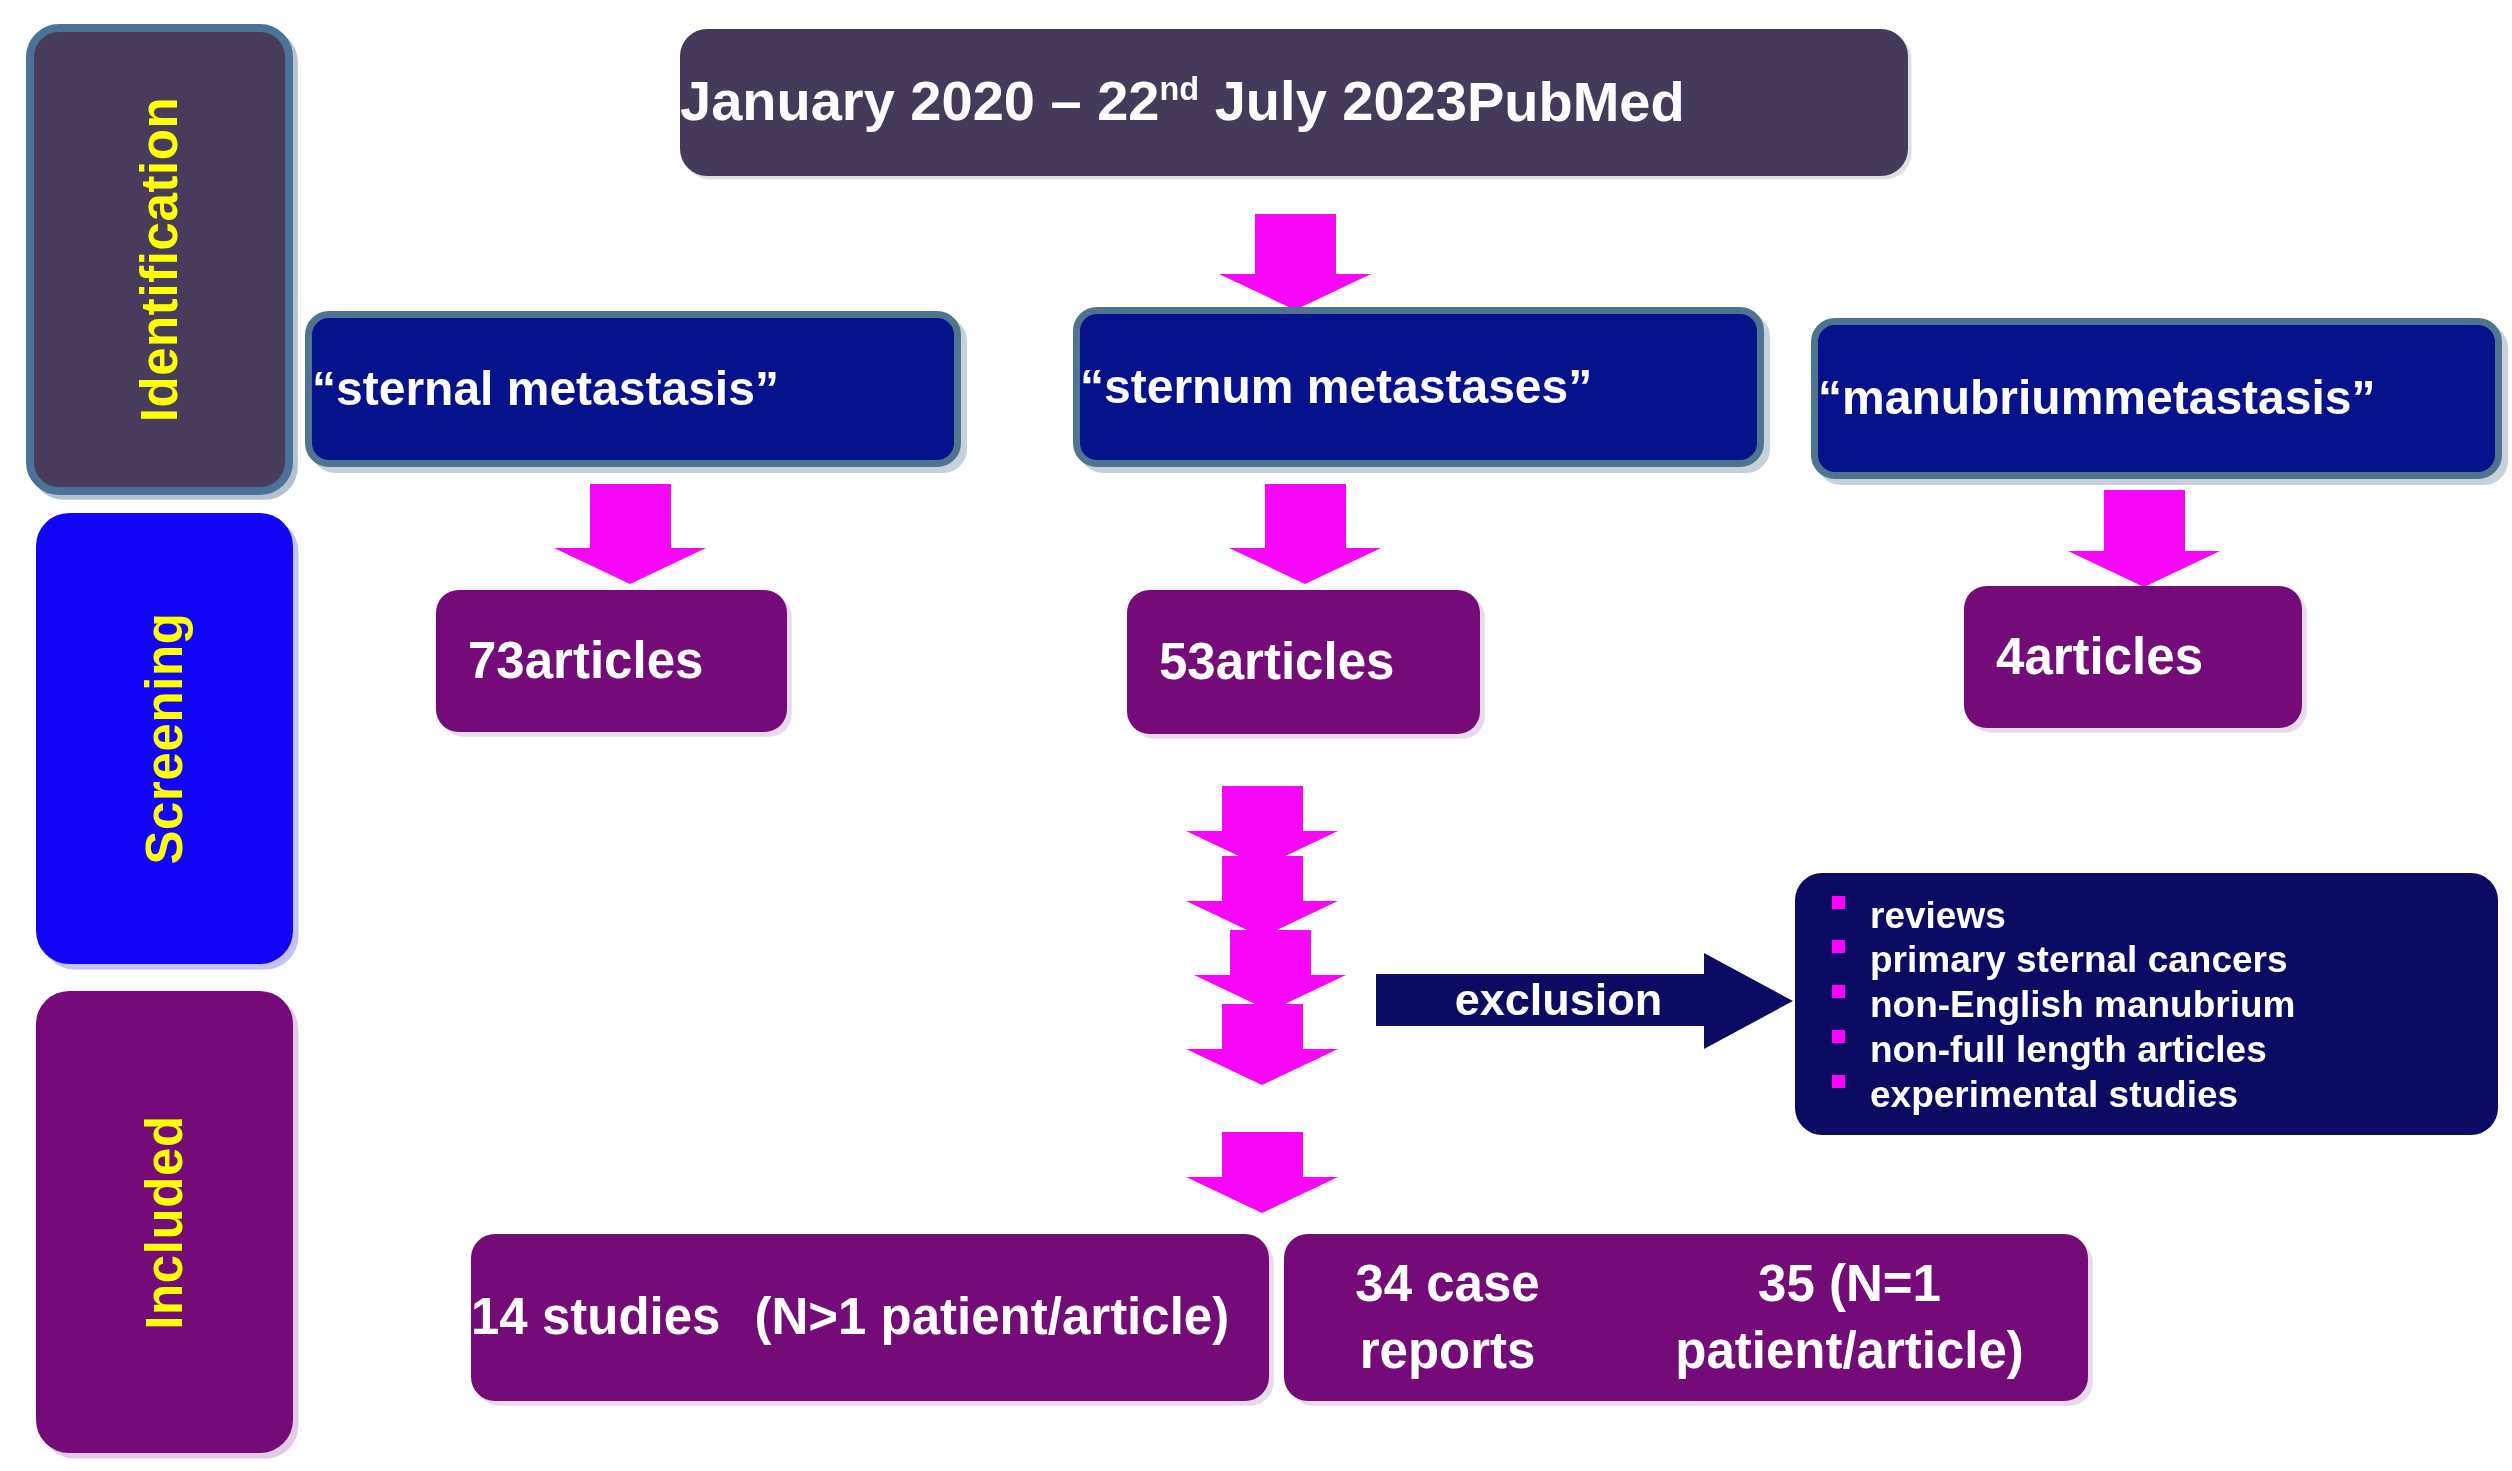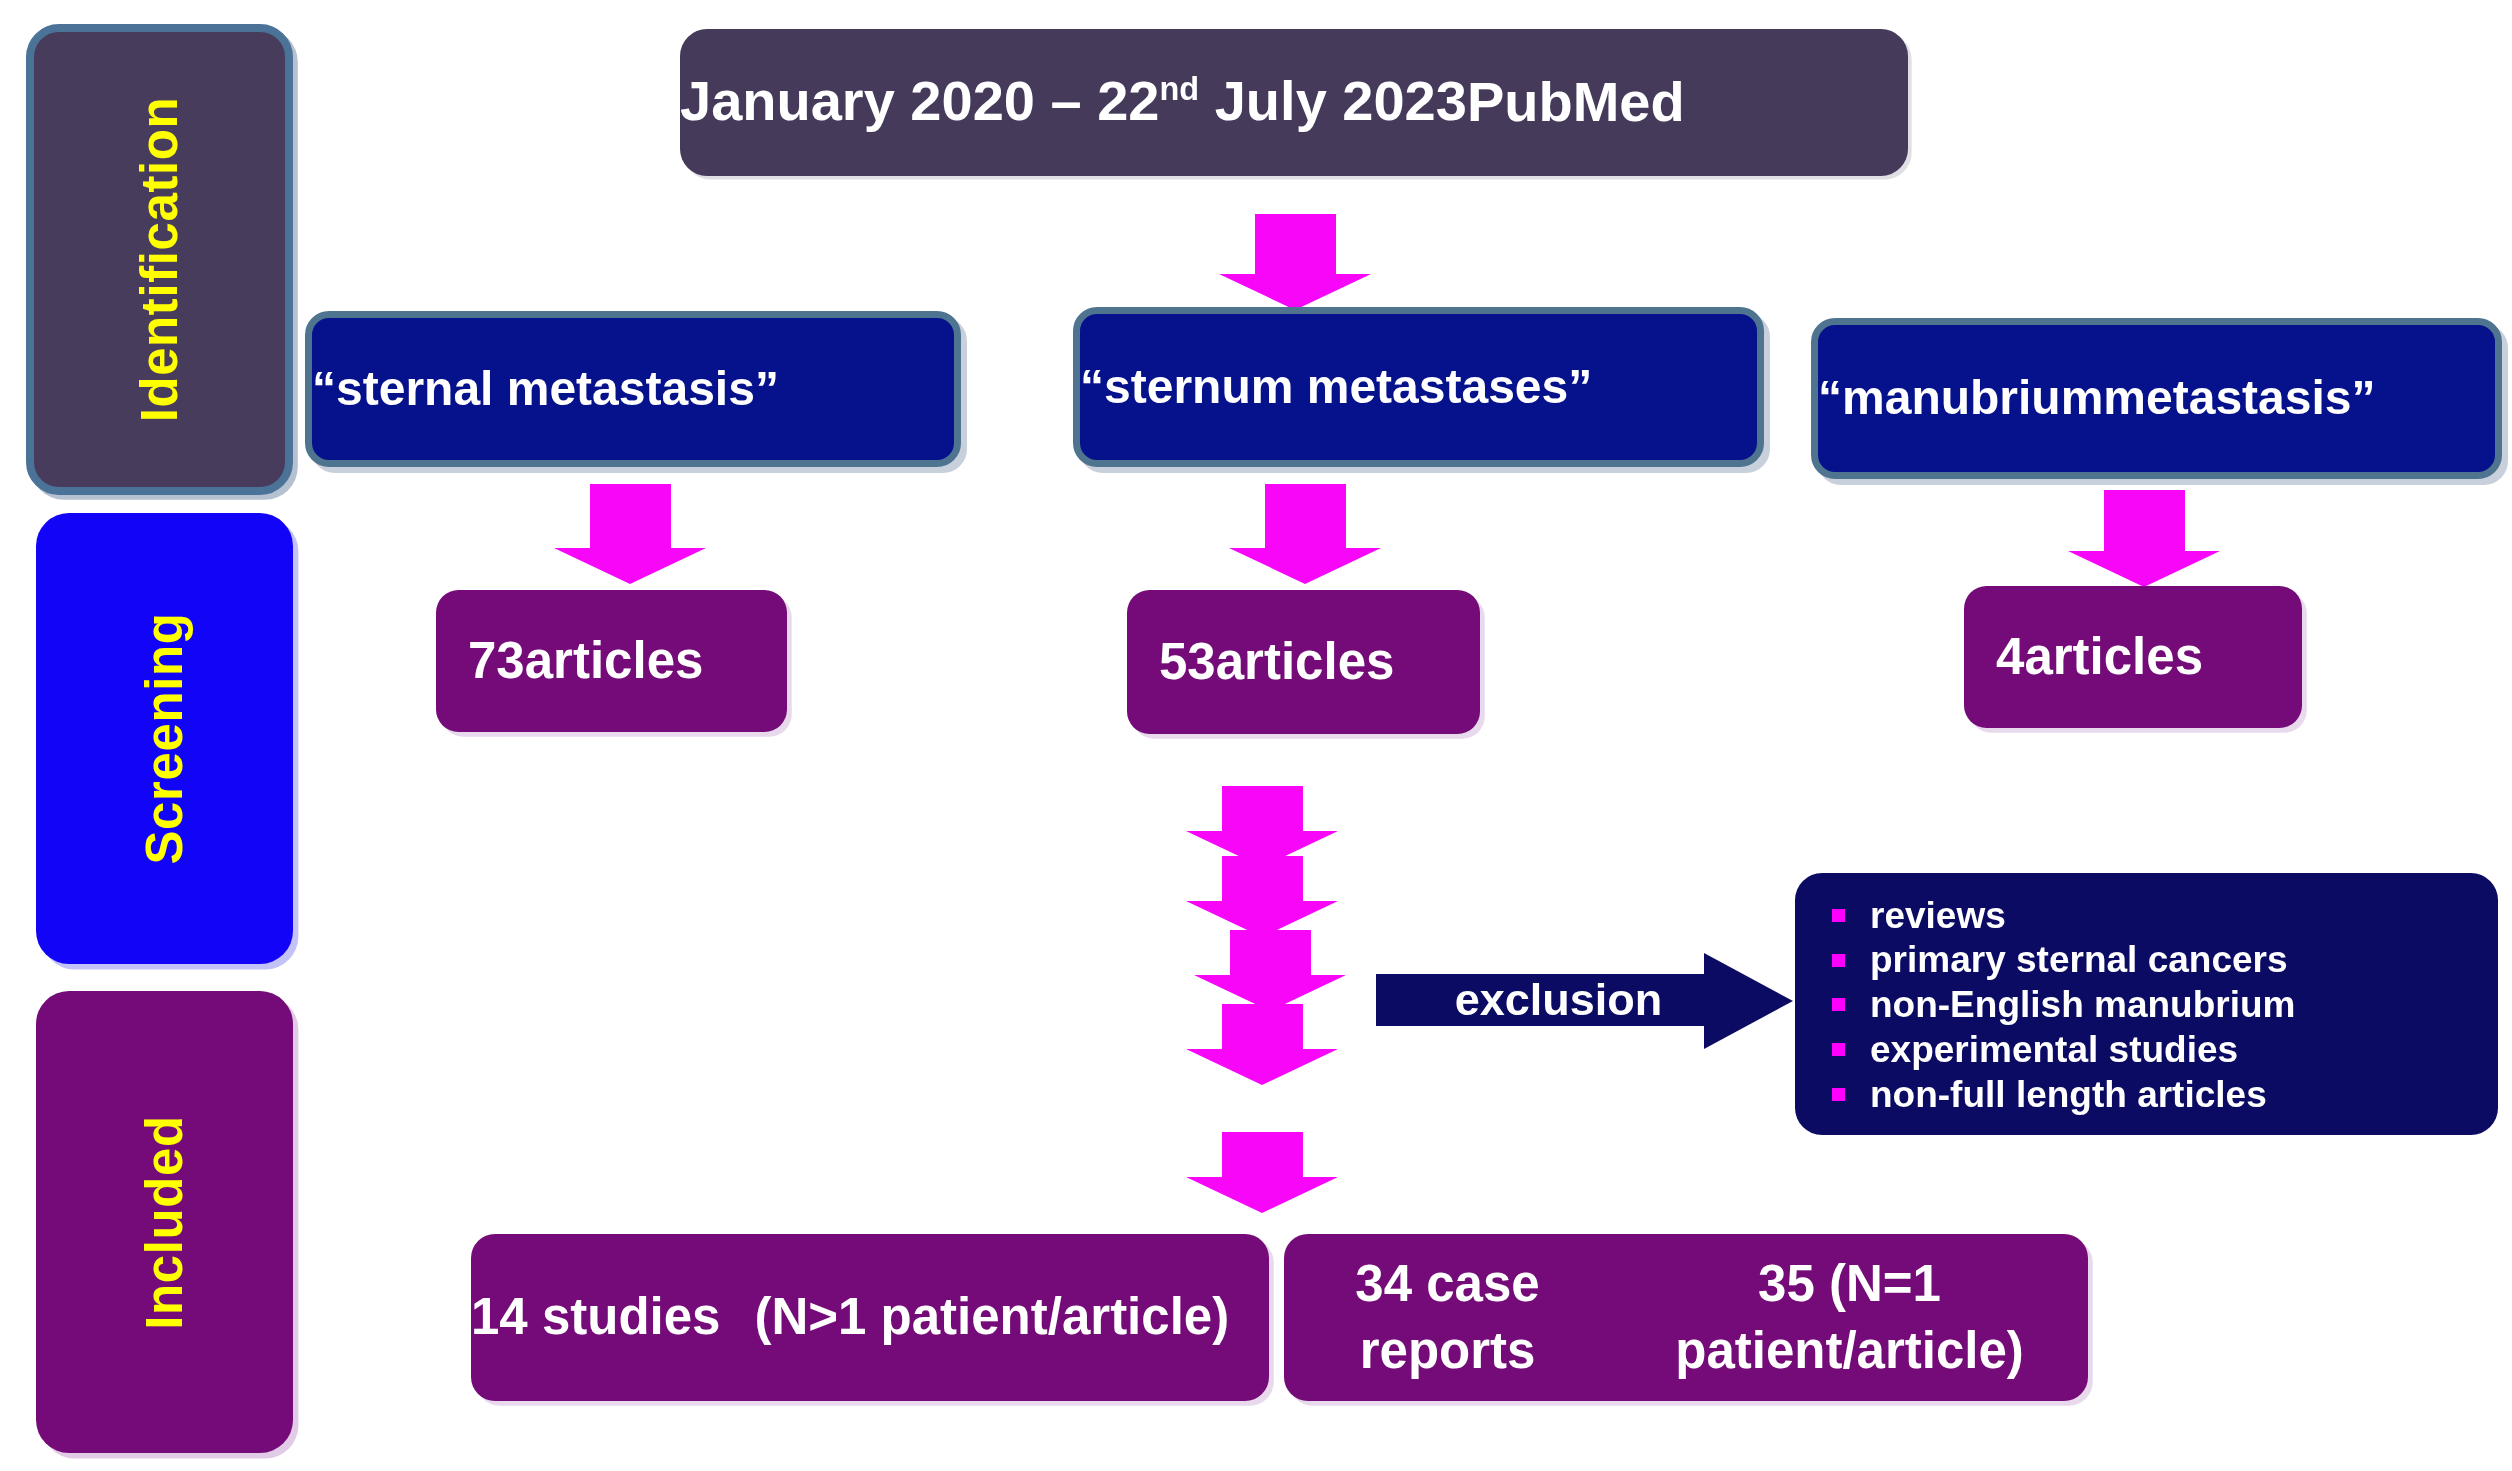--- a/index.html
+++ b/index.html
@@ -121,21 +121,20 @@
     border-radius: 27px;
     box-sizing: border-box;
     padding: 20px 0 18px 37px;
     display: flex;
     flex-direction: column;
     justify-content: center;
     gap: 4.8px;
   }
   .excl-item {
     display: flex;
-    align-items: center;
     color: #ffffff;
     font-weight: bold;
     font-size: 37px;
     line-height: 1.08;
     white-space: nowrap;
   }
   .excl-bullet {
     width: 13px; height: 13px;
     background: #ff00ff;
     margin-right: 25px;
@@ -304,25 +303,25 @@
     <div class="excl-item">
       <span class="excl-bullet"></span>
       <span>primary sternal cancers</span>
     </div>
     <div class="excl-item">
       <span class="excl-bullet"></span>
       <span>non-English manubrium</span>
     </div>
     <div class="excl-item">
       <span class="excl-bullet"></span>
+      <span>non-full length articles</span>
+    </div>
+    <div class="excl-item">
+      <span class="excl-bullet"></span>
       <span>experimental studies</span>
-    </div>
-    <div class="excl-item">
-      <span class="excl-bullet"></span>
-      <span>non-full length articles</span>
     </div>
   </div>
 
   <div class="box result-box r1">
     <span>14 studies</span>
     <span>(N&gt;1 patient/article)</span>
   </div>
 
   <div class="box result-box r2">
     <span>34  case reports</span>

